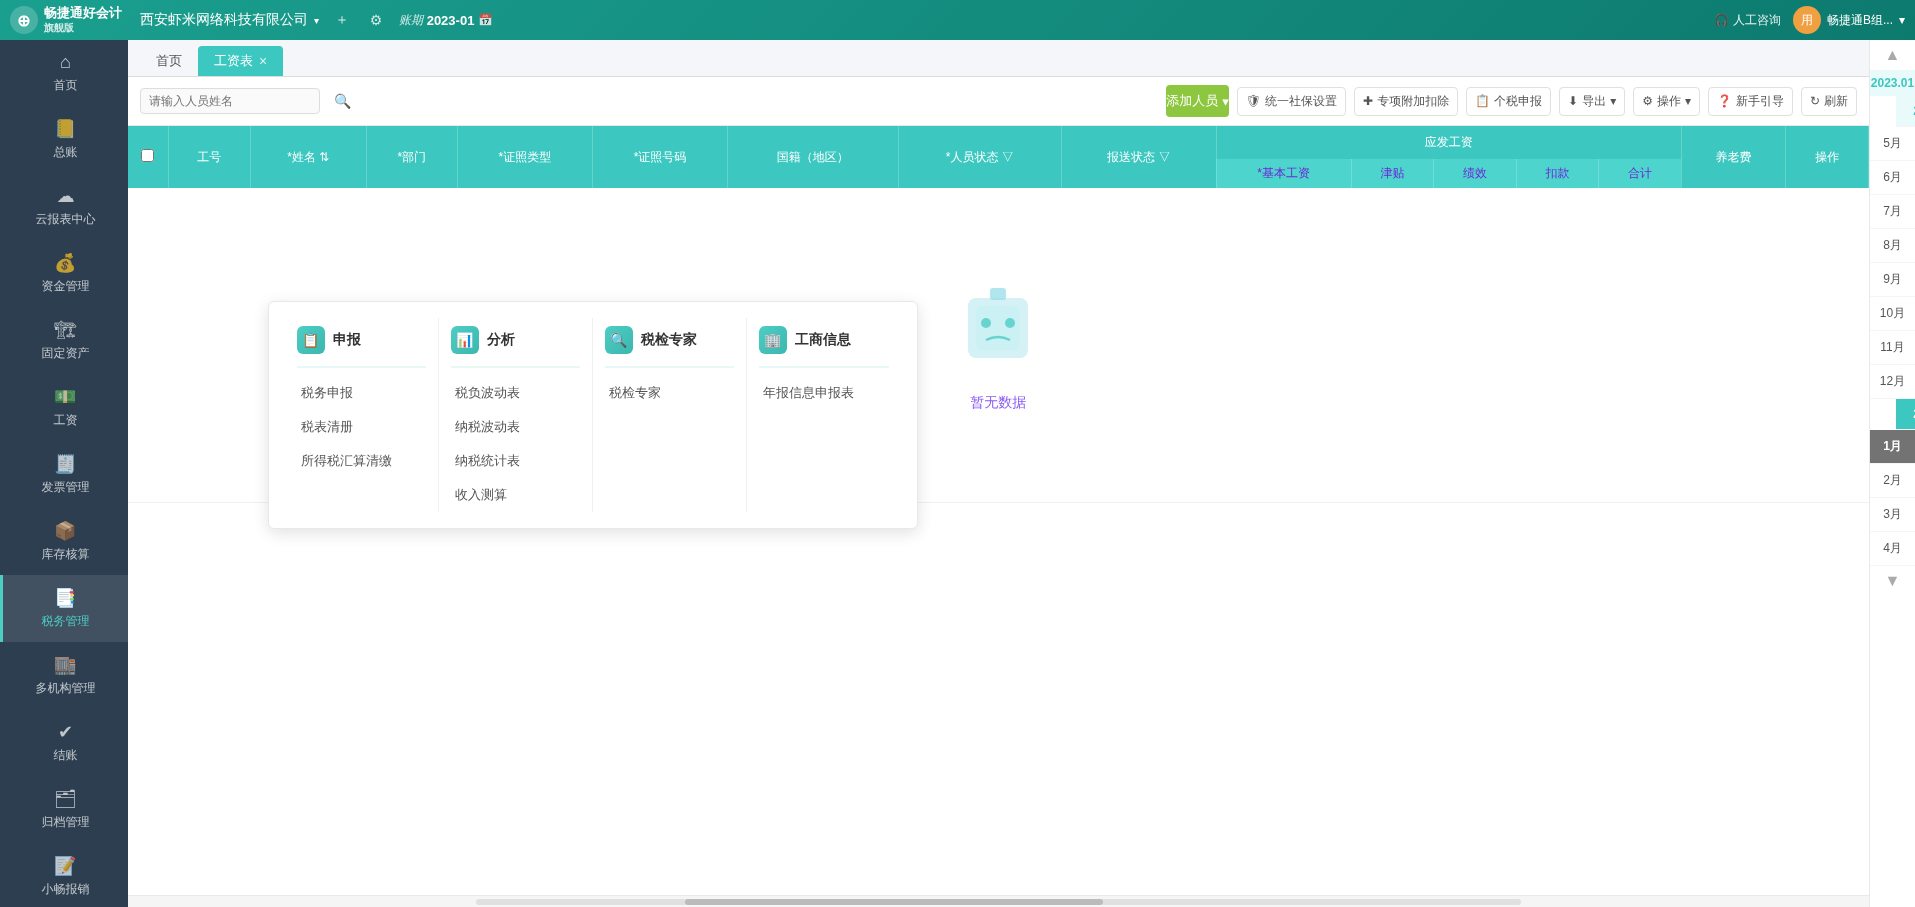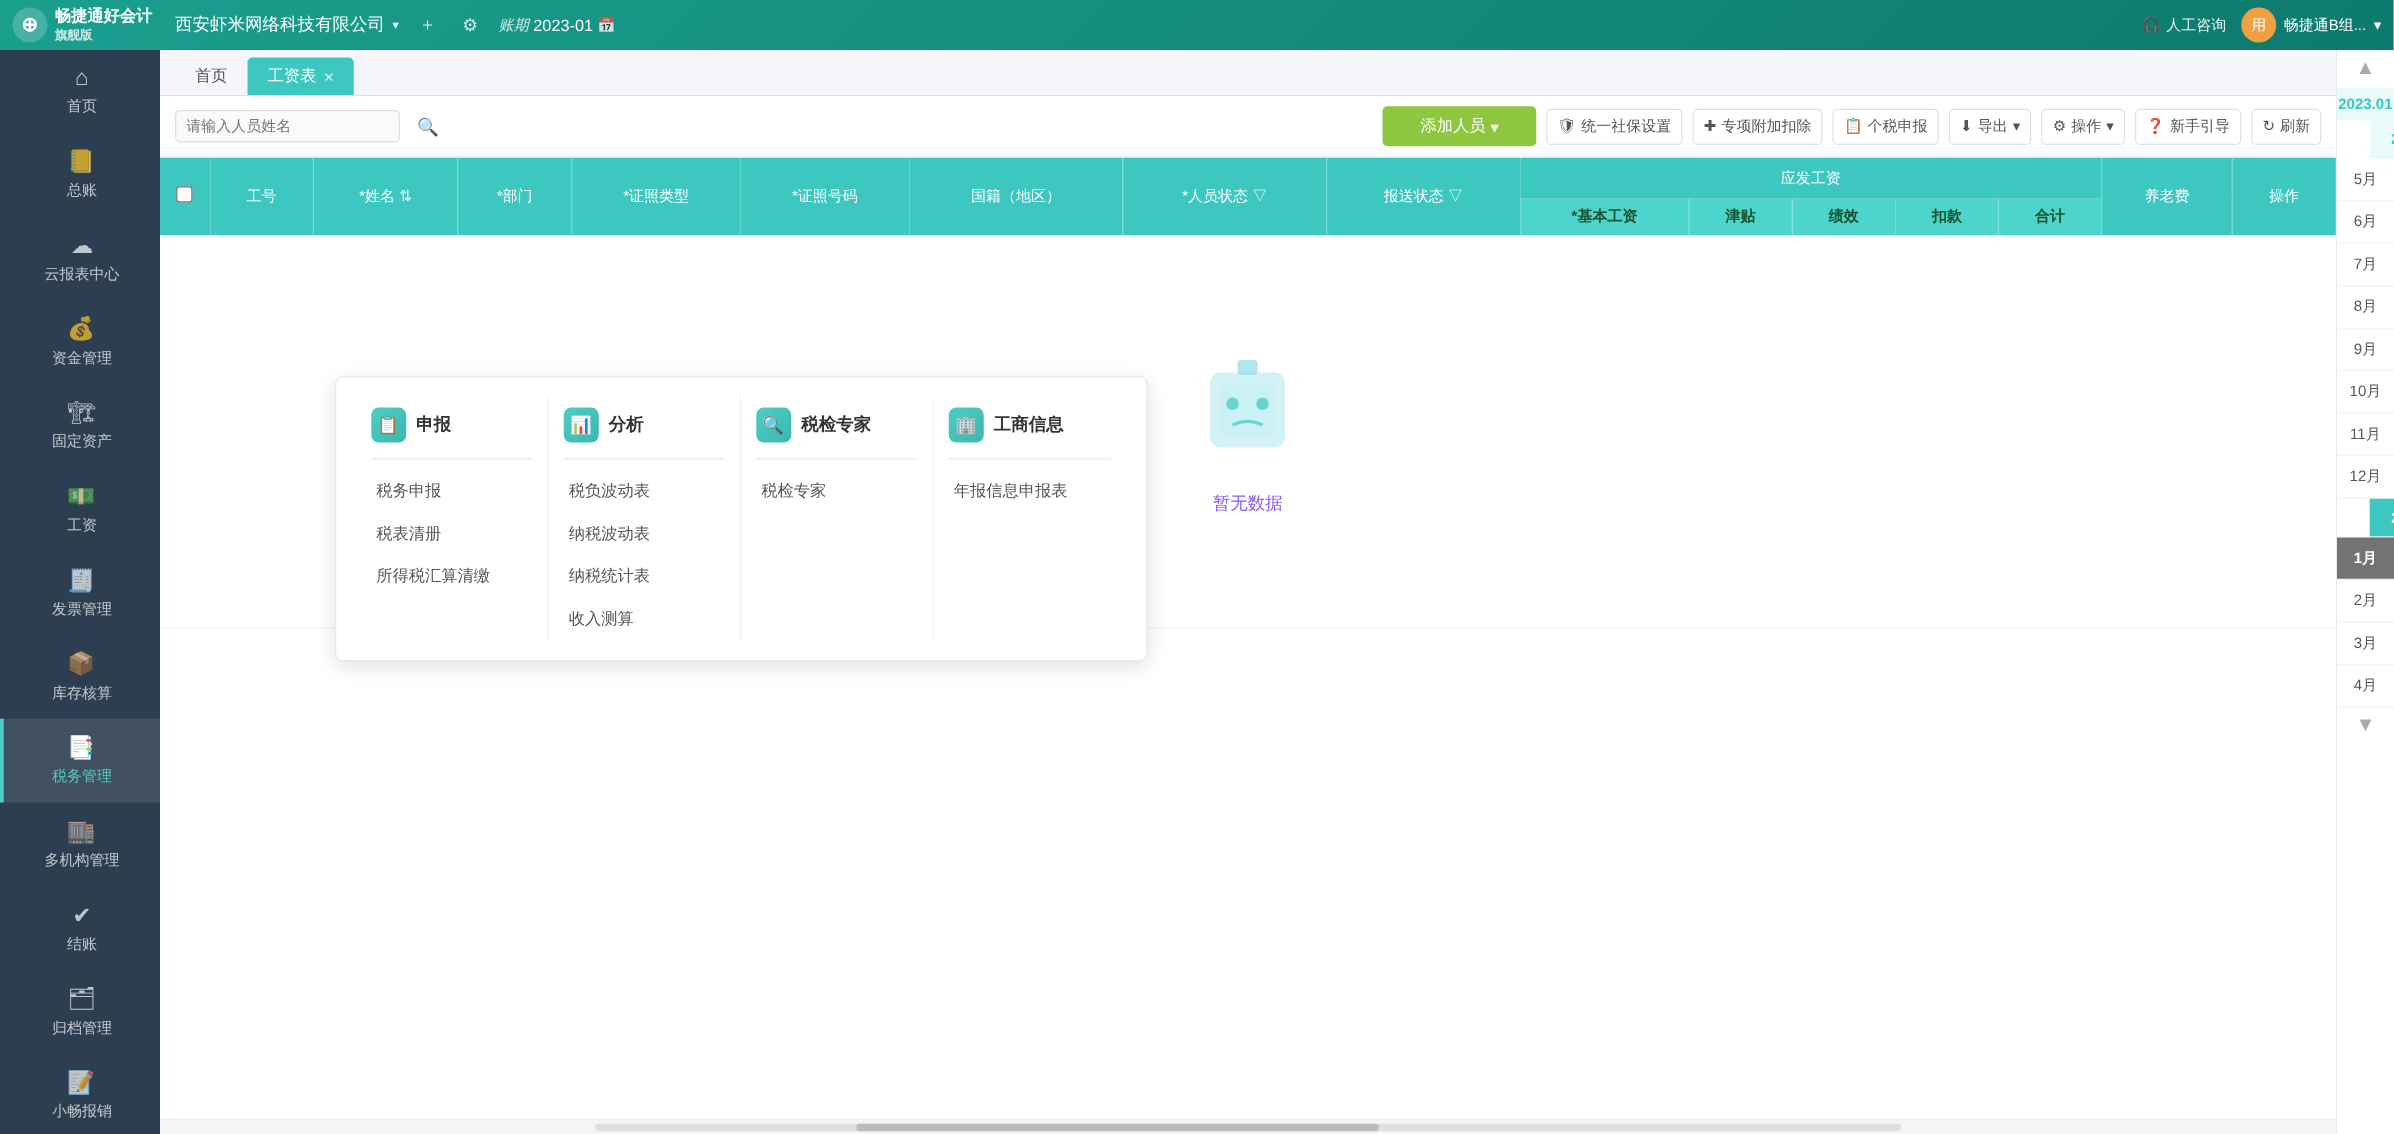--- a/index.html
+++ b/index.html
@@ -42,21 +42,21 @@
     .top-bar-actions {
       display: flex; align-items: center; gap: 8px; margin-left: 10px;
     }
     .icon-btn {
       width: 26px; height: 26px;
       display: flex; align-items: center; justify-content: center;
       color: rgba(255,255,255,0.8); font-size: 14px; cursor: pointer;
       border-radius: 4px;
     }
     .period-label { color: rgba(255,255,255,0.8); font-size: 12px; margin-left: 10px; font-style: italic; }
-    .period-value { color: white; font-size: 13px; font-weight: normal; }
+    .period-value { color: white; font-size: 13px; font-weight: bold; }
     .period-icon { color: rgba(255,255,255,0.8); font-size: 12px; cursor: pointer; }
 
     .top-bar-right {
       margin-left: auto; display: flex; align-items: center; gap: 12px;
     }
     .service-btn {
       display: flex; align-items: center; gap: 4px;
       color: rgba(255,255,255,0.9); font-size: 12px; cursor: pointer;
     }
     .user-info {
@@ -156,21 +156,21 @@
       border: none; outline: none; background: transparent;
       font-size: 12px; color: #999; width: 140px;
     }
     .search-icon { color: #aaa; font-size: 14px; cursor: pointer; }
     .toolbar-spacer { flex: 1; }
     .add-btn {
       background: #8dc63f;
       color: white;
       border: none;
       border-radius: 4px;
-      padding: 7px 30px;
+      padding: 7px 0;
       font-size: 13px;
       cursor: pointer;
       display: flex; align-items: center; gap: 4px;
     }
     .tool-btn {
       display: flex; align-items: center; gap: 4px;
       color: #555; font-size: 12px; cursor: pointer;
       padding: 5px 8px;
       border: 1px solid #e0e0e0;
       border-radius: 4px;
@@ -196,25 +196,25 @@
       text-align: center;
       border-right: 1px solid rgba(255,255,255,0.2);
       white-space: nowrap;
       font-weight: normal;
     }
     .data-table thead tr:second-child th {
       background: #3cc8c0;
     }
     .data-table thead .sub-header th {
       background: #4dd4cc;
-      color: #14532d;
+      color: #6d28d9;
       padding: 6px 10px;
       text-align: center;
       border-right: 1px solid rgba(255,255,255,0.2);
-      font-weight: bold;
+      font-weight: normal;
     }
     .data-table tbody td {
       padding: 10px;
       border-bottom: 1px solid #f0f0f0;
       text-align: center;
       color: #333;
     }
     .checkbox-cell { width: 40px; }
     .no-data {
       display: flex; flex-direction: column; align-items: center;

